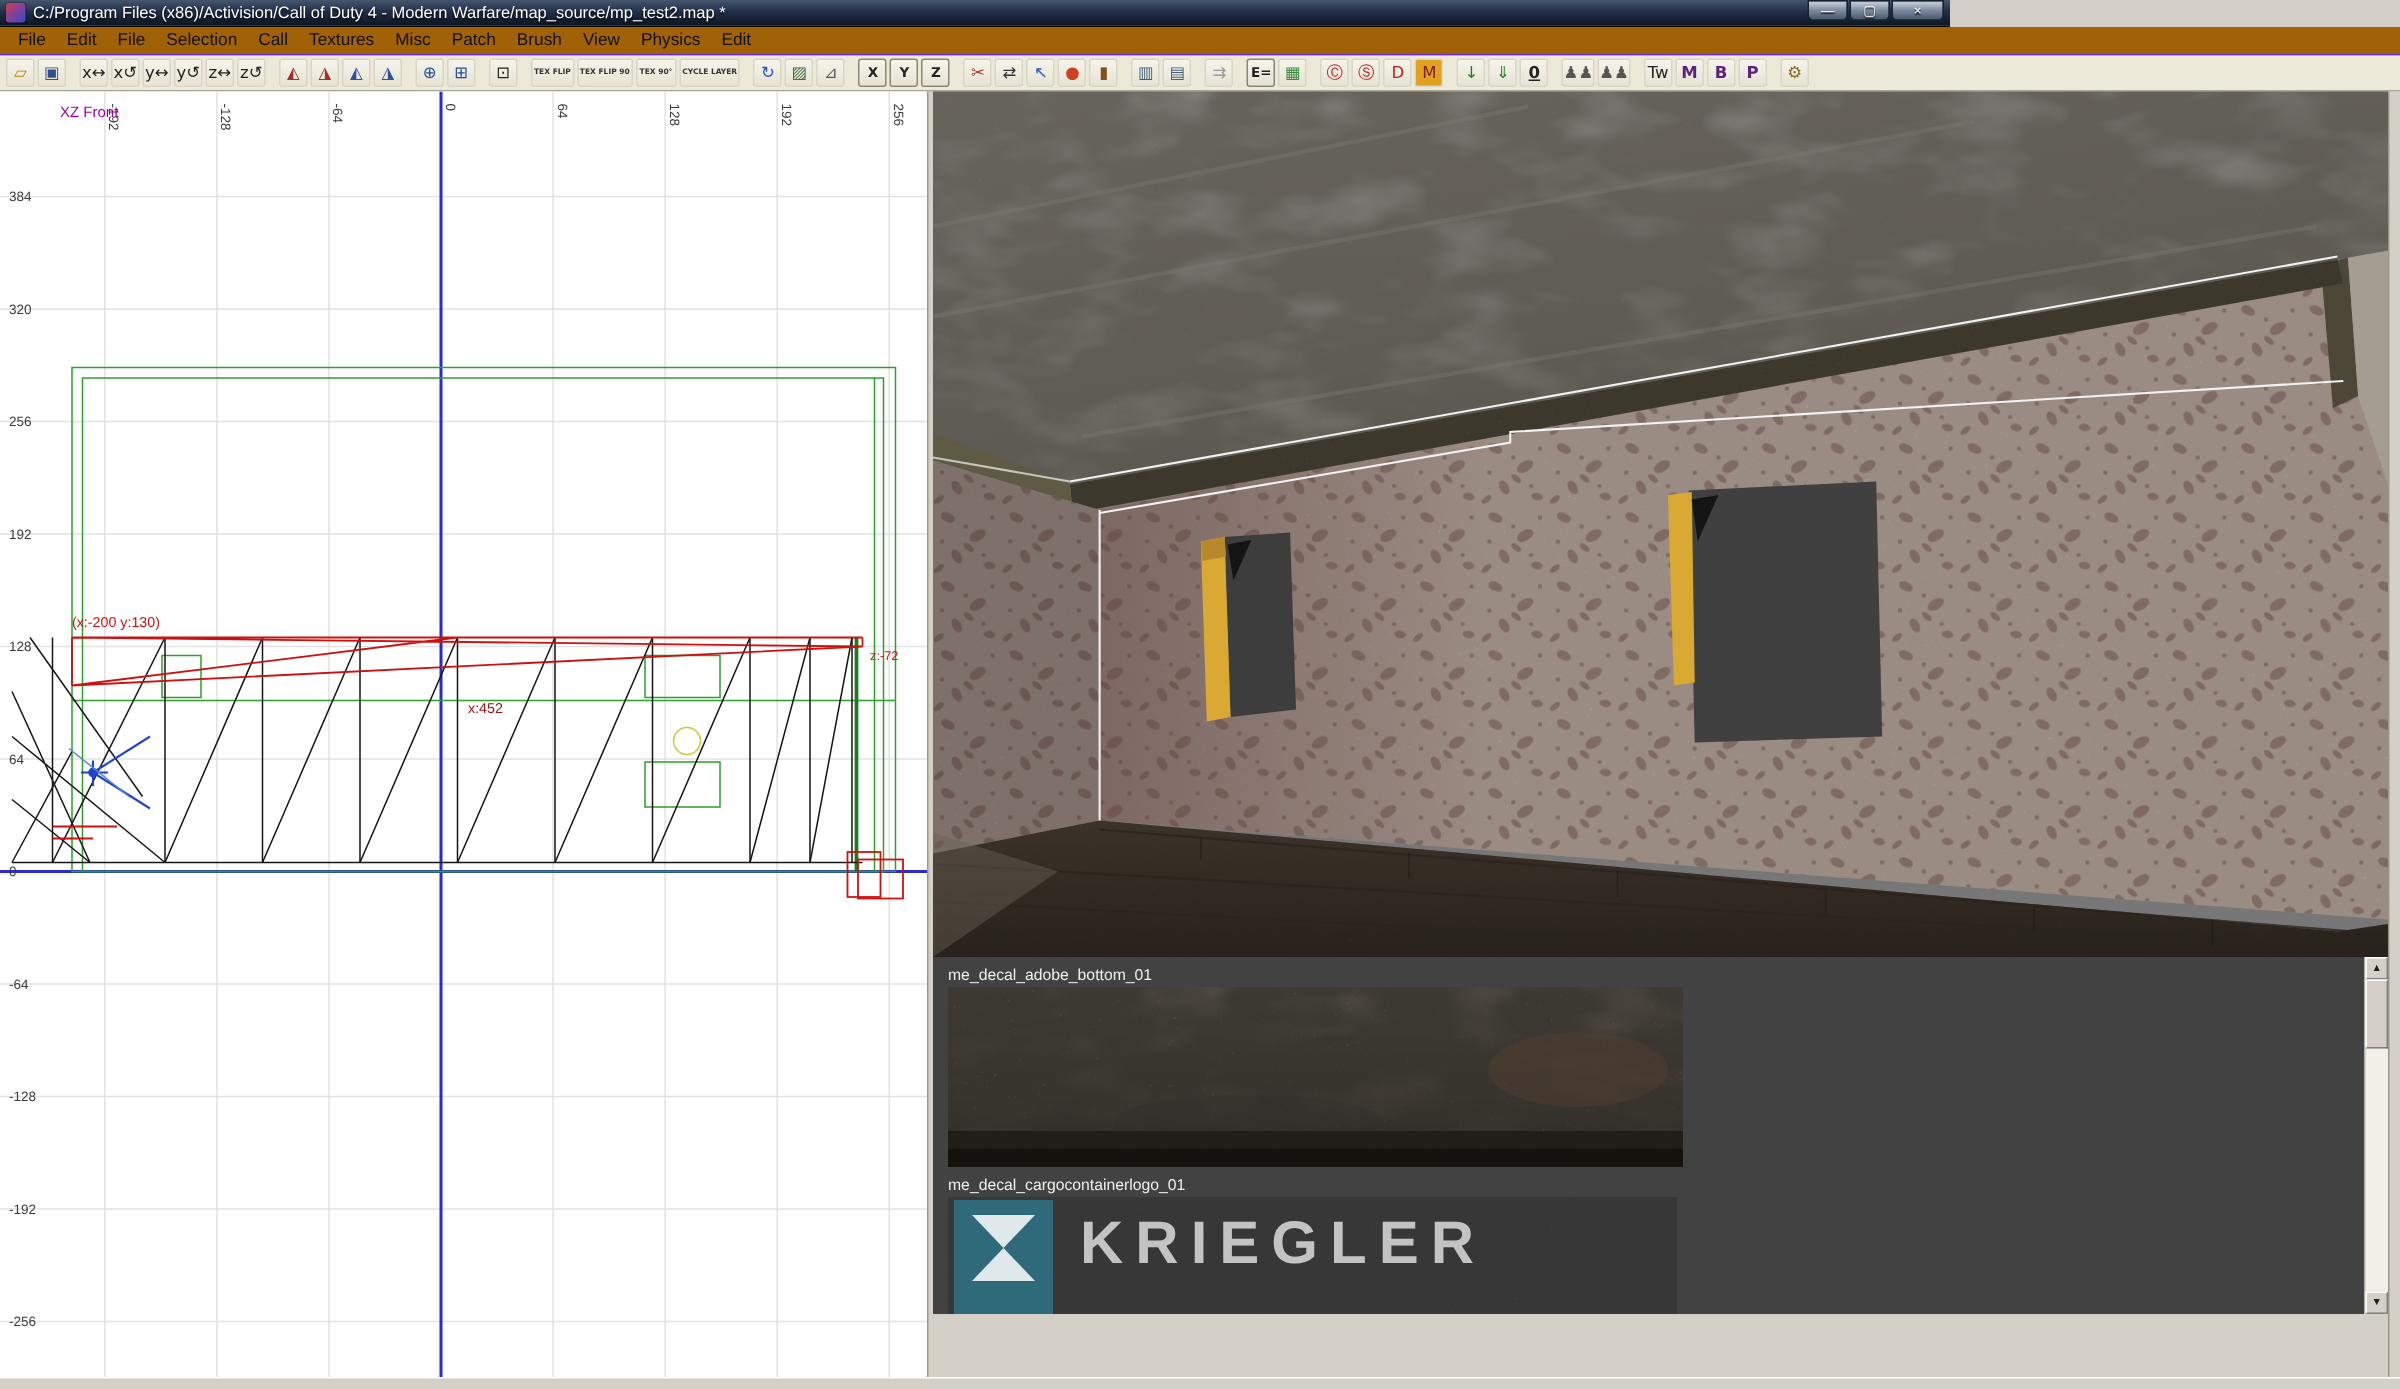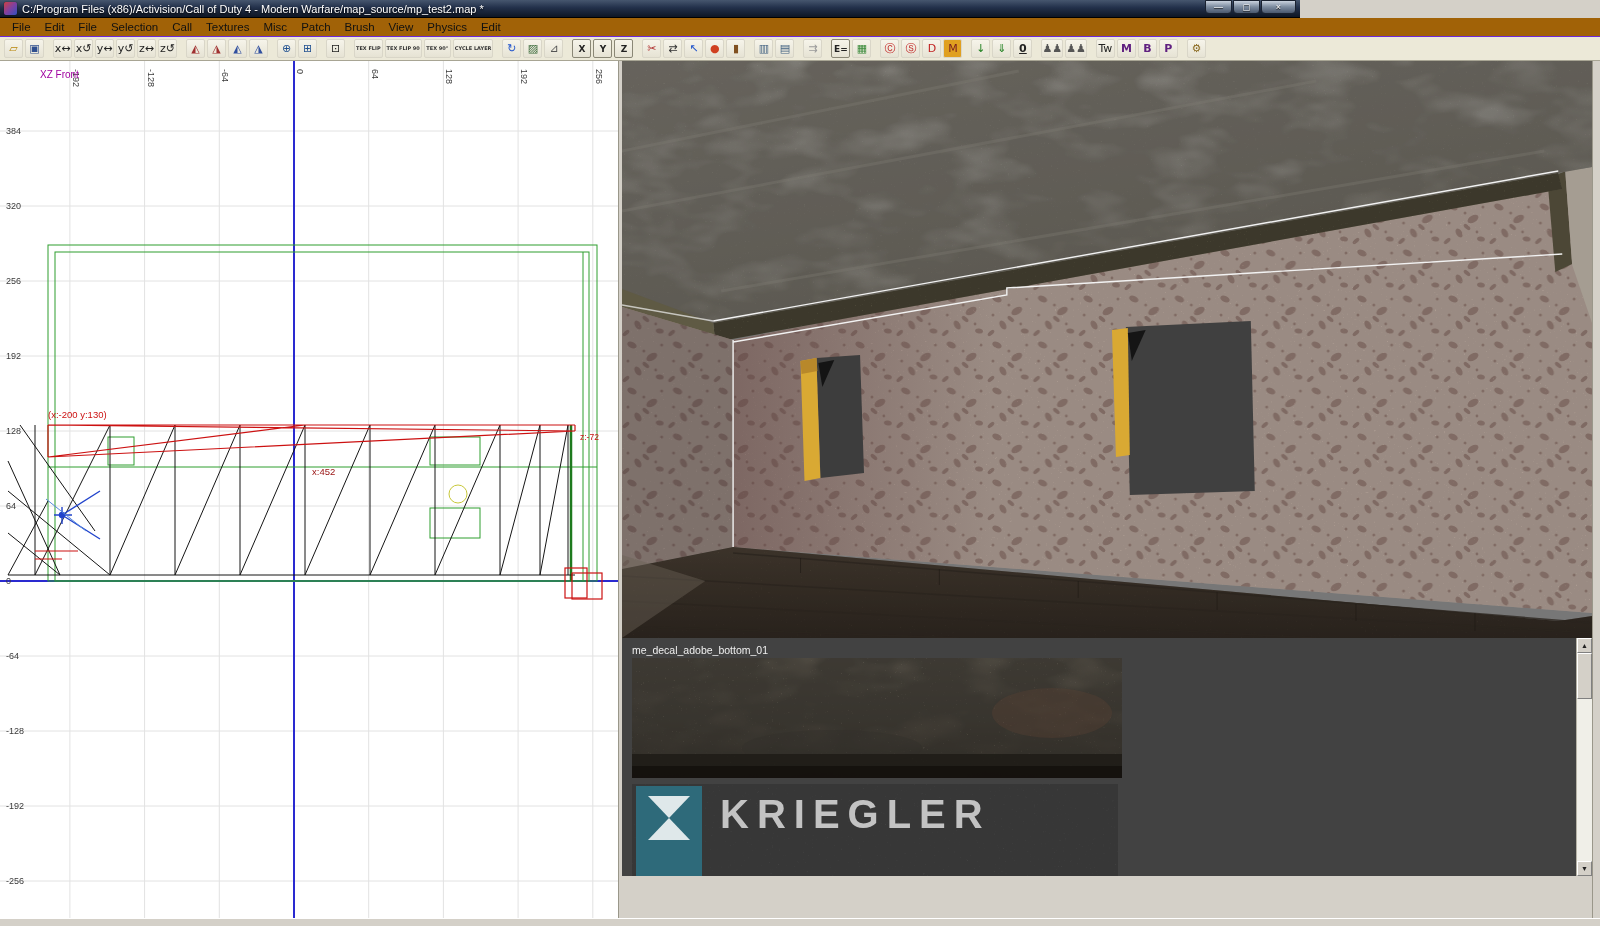--- a/index.html
+++ b/index.html
@@ -350,20 +350,21 @@
             <rect width="490" height="120" filter="url(#mottle)" opacity="0.6"></rect>
             <rect width="490" height="120" filter="url(#grain)" opacity="0.45"></rect>
             <ellipse cx="420" cy="55" rx="60" ry="25" fill="#5d4335" opacity="0.35"></ellipse>
             <ellipse cx="200" cy="90" rx="90" ry="18" fill="#33302a" opacity="0.4"></ellipse>
             <rect y="96" width="490" height="24" fill="#1d1a15" opacity="0.8"></rect>
             <rect y="108" width="490" height="12" fill="#14110d" opacity="0.9"></rect>
           </svg>
         </div>
       </div>
       <div class="tex-item">
+        <div class="tex-label">me_decal_cargocontainerlogo_01</div>
         <div class="tex-wrap">
           <svg width="486" height="120">
             <rect width="486" height="120" fill="#505050"></rect>
             <rect width="486" height="120" filter="url(#grain)" opacity="0.3"></rect>
             <rect x="4" y="2" width="66" height="114" fill="#2e6a7a"></rect>
             <polygon points="16,12 58,12 37,34" fill="#dfe8ea"></polygon>
             <polygon points="16,56 58,56 37,34" fill="#dfe8ea"></polygon>
             <text x="88" y="44" font-size="40" font-weight="bold" letter-spacing="8" fill="#cfcfcf" opacity="0.92">KRIEGLER</text>
           </svg>
         </div>

